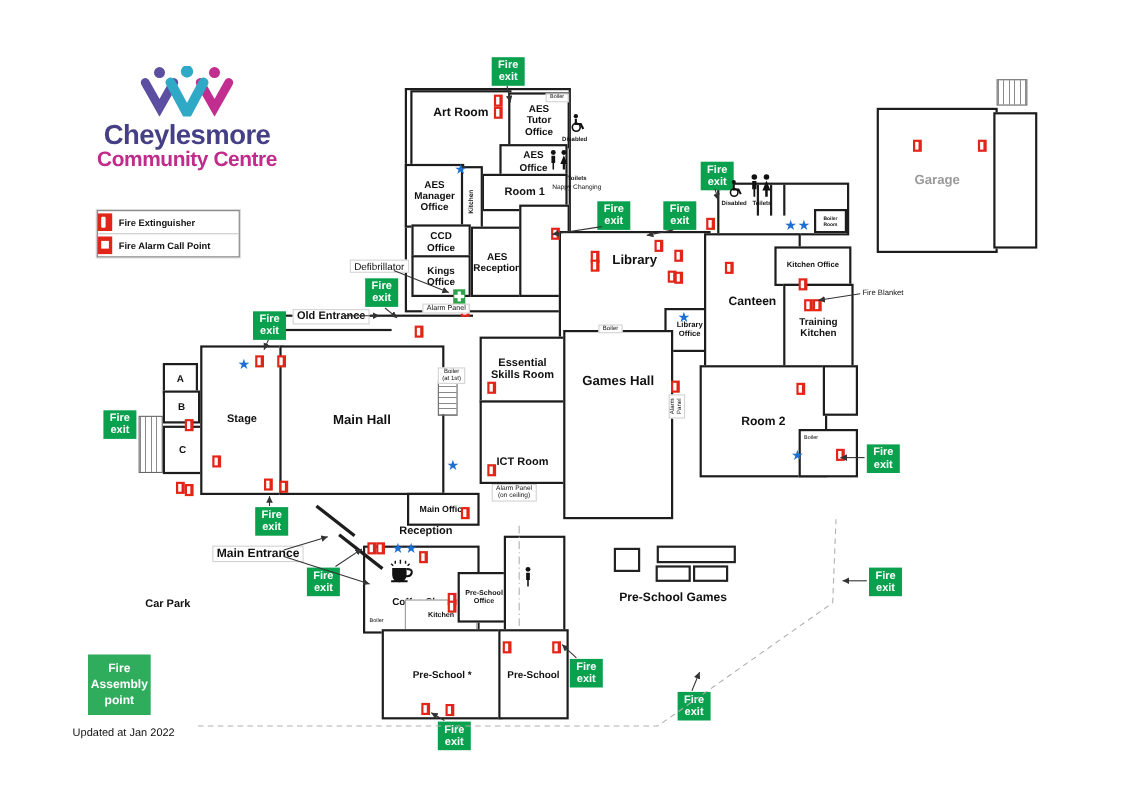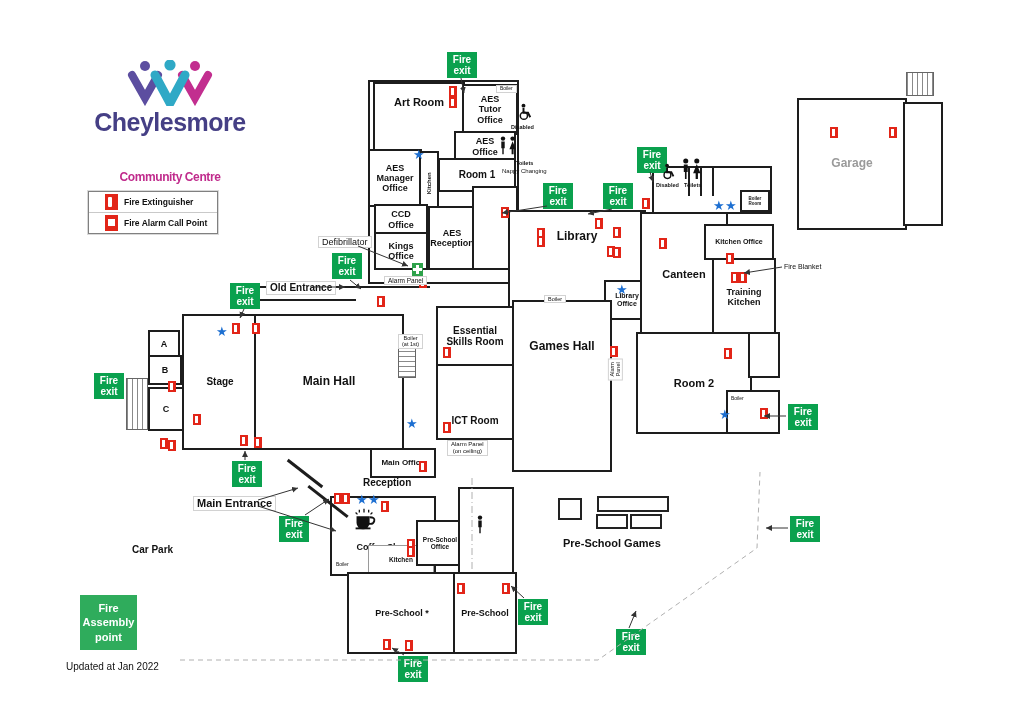--- a/index.html
+++ b/index.html
@@ -1,29 +1,29 @@
 <!DOCTYPE html>
 <html><head>
 <meta charset="utf-8">
 <style>
   html,body{margin:0;padding:0;background:#fff;}
   #stage{position:relative;width:1024px;height:724px;background:#fff;overflow:hidden;
          font-family:"Liberation Sans","DejaVu Sans",sans-serif;}
   
   #logo{position:absolute;left:70px;top:60px;width:200px;text-align:center;}
   #logo .l1{font-weight:bold;font-size:25px;letter-spacing:-.5px;color:var(--logo-navy);line-height:1;}
-  #logo .l2{font-weight:bold;font-size:12px;letter-spacing:-.4px;color:var(--logo-magenta);line-height:1.1;margin-top:36px;}
+  #logo .l2{font-weight:bold;font-size:19px;letter-spacing:-.4px;color:var(--logo-magenta);line-height:1.1;}
   
   #title{position:absolute;left:545px;top:76px;width:205px;height:33px;background:#d9ead3;
          border:2px solid #56a74c;display:flex;align-items:center;justify-content:center;
          font-weight:bold;font-size:20px;color:#111;}
   
   #legend{position:absolute;left:88px;top:191px;width:128px;background:#fff;border:1px solid #808080;
           box-shadow:0 0 0 1px #d9d9d9;}
-  .lrow{display:flex;align-items:center;gap:6px;padding:2px 16px;}
+  .lrow{display:flex;align-items:center;gap:6px;padding:2px 0;}
   .lrow+.lrow{border-top:1px solid #c9c9c9;}
   .lrow .txt{font-weight:bold;font-size:8.5px;color:#111;white-space:nowrap;}
   .licon{width:13px;height:16px;background:var(--red);position:relative;flex:0 0 13px;}
   .licon::after{content:"";position:absolute;left:3px;top:3px;width:4px;height:10px;background:#fff;border-radius:1px;}
   .licon.cp::after{width:7px;height:7px;top:4px;left:3px;border-radius:0;}
   
   .room{position:absolute;border:2px solid #1d1d1d;background:#fff;display:flex;align-items:center;justify-content:center;}
   .room.light{border:1px solid #9a9a9a;}
   .rlabel{font-weight:bold;text-align:center;white-space:pre-line;line-height:1.12;color:#111;}
   .rlabel.abs{position:absolute;left:0;right:0;}

